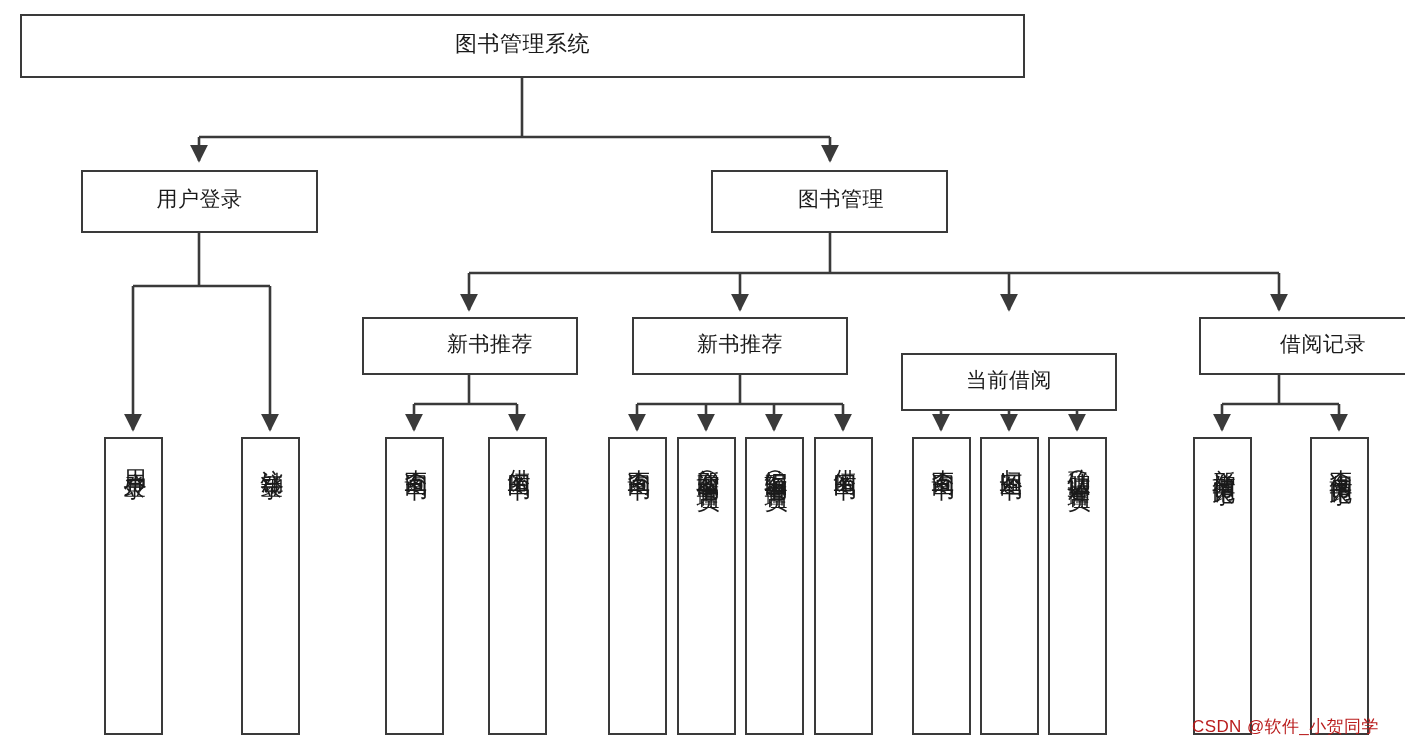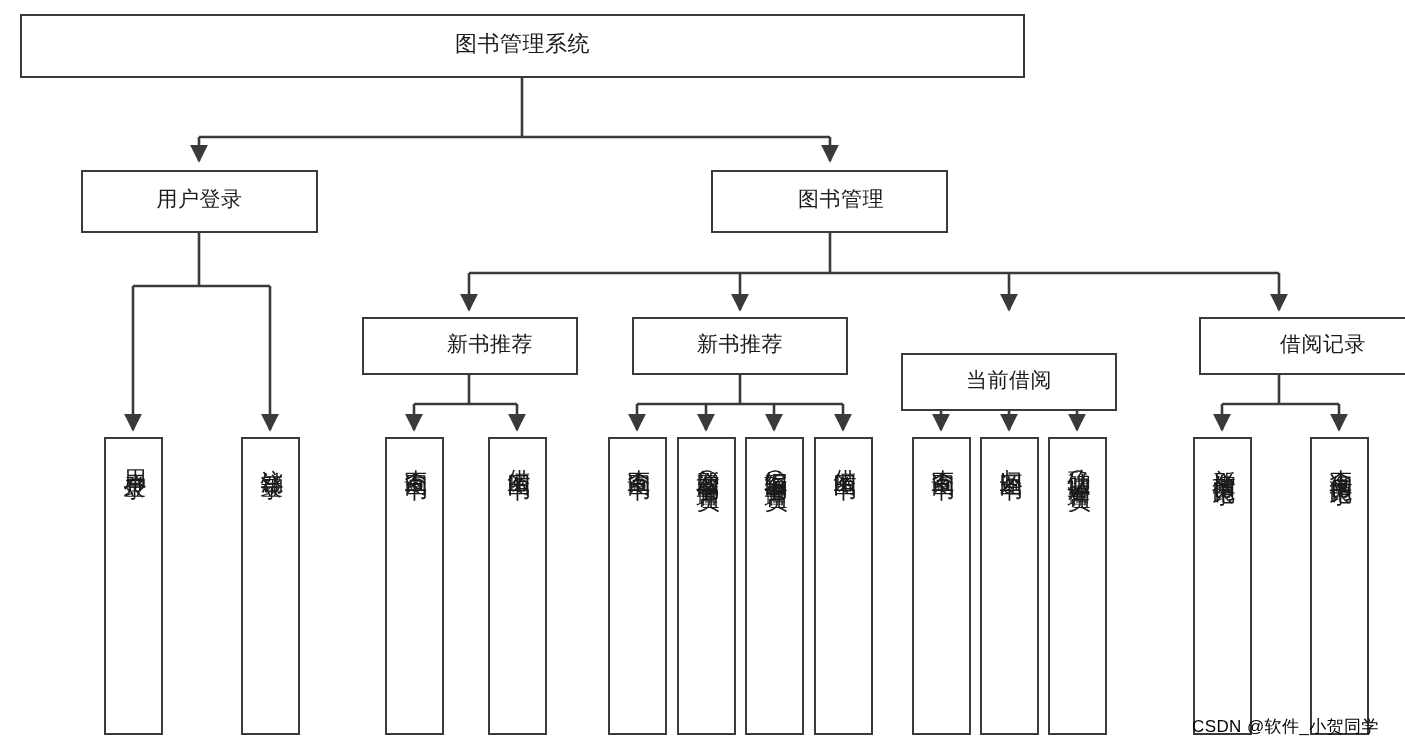--- a/index.html
+++ b/index.html
@@ -59,21 +59,21 @@
     writing-mode: vertical-rl;
     text-orientation: upright;
     font-size: 23px;
     line-height: 1.05;
     letter-spacing: 3px;
     white-space: nowrap;
   }
   .watermark {
     position: absolute;
     font-size: 17px;
-    color: #000000;
+    color: #b91c1c;
     white-space: nowrap;
     letter-spacing: 0.4px;
   }
 </style>
 </head>
 <body>
 
 <div id="canvas">
 
   <svg class="wires" viewBox="0 0 1405 747" xmlns="http://www.w3.org/2000/svg">

